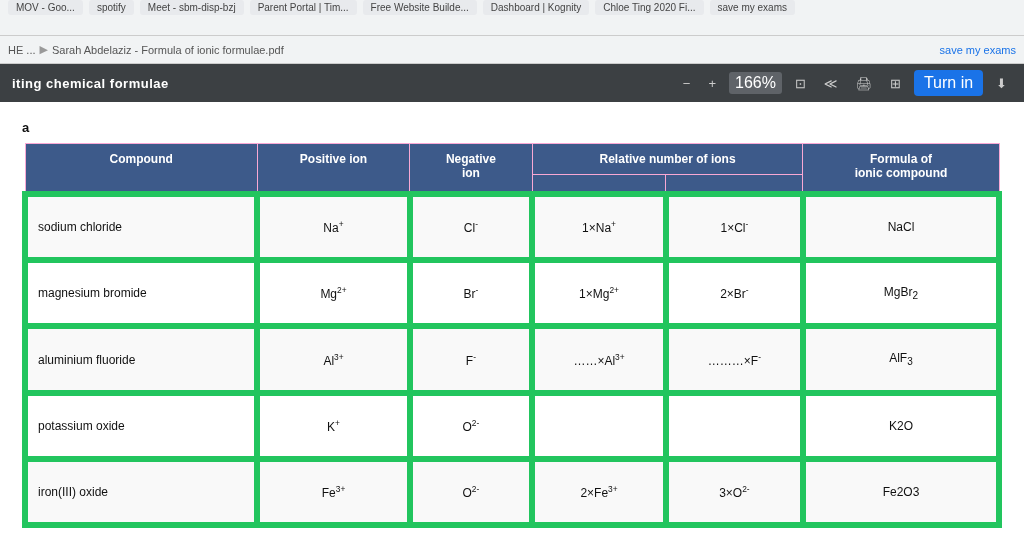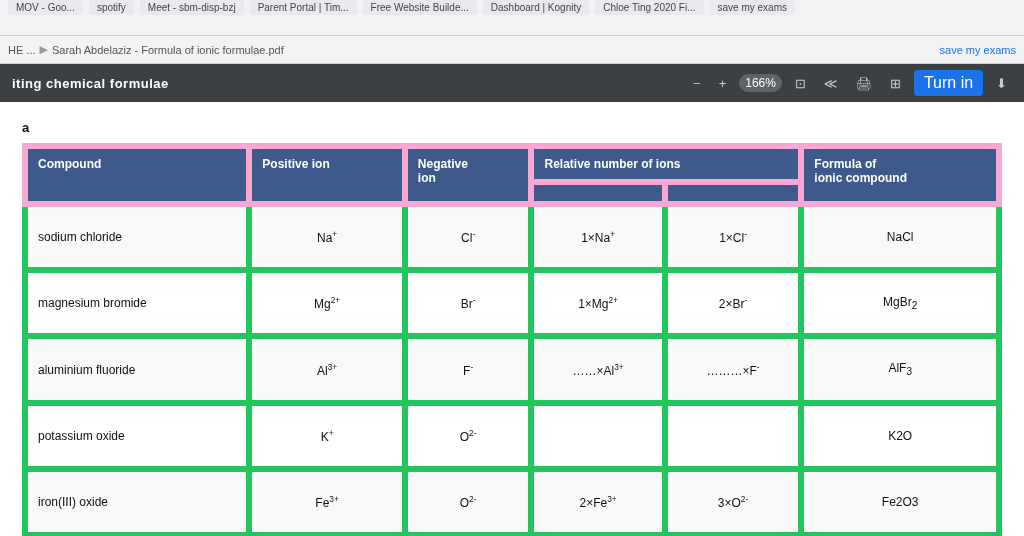--- a/index.html
+++ b/index.html
@@ -93,22 +93,22 @@
       display: flex;
       align-items: center;
       gap: 8px;
       color: #ccc;
       font-size: 12px;
     }
     .zoom-display {
       background: #5f6368;
       color: #fff;
       padding: 2px 6px;
-      border-radius: 9px;
-      font-size: 12px;
+      border-radius: 3px;
+      font-size: 16px;
     }
     .pdf-ctrl-btn {
       cursor: pointer;
       color: #ccc;
       padding: 2px 5px;
       font-size: 13px;
     }
     .turn-in-btn {
       background: #1a73e8;
       color: #ffffff;
@@ -140,22 +140,22 @@
     
     .chem-table {
       border-collapse: collapse;
       width: 100%;
       font-size: 12px;
     }
     .chem-table th {
       background: #3d5a8a;
       color: #fff;
       padding: 8px 10px;
-      text-align: left;
-      border: 6px solid #f9a8d4;
+      text-align: center;
+      border: 1px solid #f9a8d4;
       font-weight: bold;
       vertical-align: top;
     }
     .chem-table td {
       background: #fff;
       color: #111;
       padding: 22px 10px;
       border: 6px solid #22c55e;
       text-align: center;
       vertical-align: middle;

